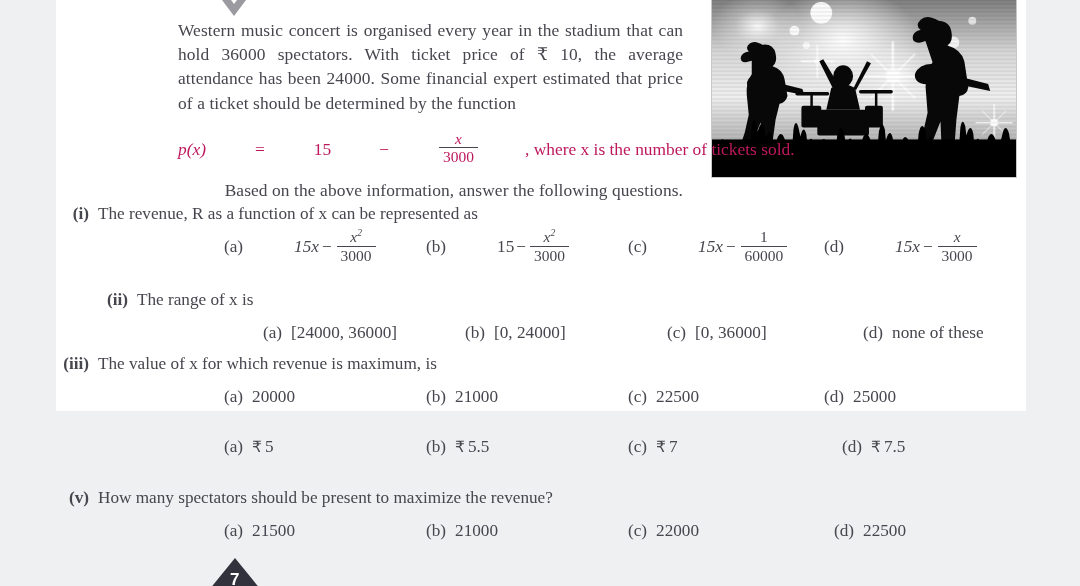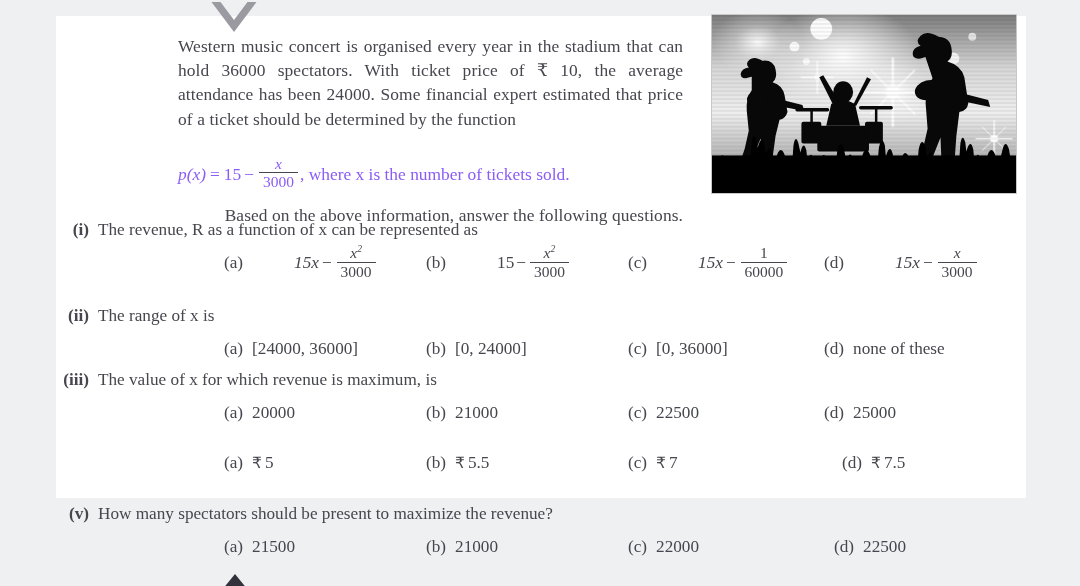--- a/index.html
+++ b/index.html
@@ -16,24 +16,24 @@
   }
 
   
   #page-root {
     position: absolute;
     inset: 0;
     background: #eef0f2;
   }
   .page-sheet {
     position: absolute;
-    top: 16px;
+    top: 0;
     left: 56px;
     width: 970px;
-    height: 482px;
+    height: 411px;
     background: #ffffff;
   }
 
   
   .chevron-mark {
     position: absolute;
     left: 152px;
     top: -14px;
     width: 52px;
     height: 30px;
@@ -65,28 +65,29 @@
     color: #46464e;
     font-size: 17.4px;
     line-height: 24.2px;
     text-align: justify;
     text-justify: inter-word;
     letter-spacing: 0.1px;
   }
   .para.last-left { text-align: right; }
 
   .formula-line {
-    color: #8b5cf6;
+    color: #be185d;
     font-size: 17.4px;
     line-height: 24.2px;
-    margin-top: 26px;
+    margin-top: 17px;
     display: flex;
     align-items: center;
     flex-wrap: nowrap;
     white-space: nowrap;
+    gap: 45px;
   }
   .after-formula { margin-top: 12px; }
 
   
   .mi { font-style: italic; }
   .frac {
     display: inline-flex;
     flex-direction: column;
     align-items: center;
     vertical-align: middle;
@@ -379,21 +380,21 @@
               <span style="margin:0 3px;">−</span>
               <span class="frac">
                 <span class="num"><span class="mi">x</span><sup class="exp"></sup></span>
                 <span class="den">3000</span>
               </span>
             </span>
           </div>
         </div>
       </div>
 
-      <div class="q-block" style="top:289px;">
+      <div class="q-block" style="top:289px;padding-left:39px;">
         <div class="q-stem">
           <span class="q-num">(ii)</span>
           <span class="q-text">The range of x is</span>
         </div>
         <div class="opt-row">
           <div class="opt col-a" style="top:8px;">
             <span class="opt-lbl">(a)</span>
             <span>[24000, 36000]</span>
           </div>
           <div class="opt col-b" style="top:8px;">

